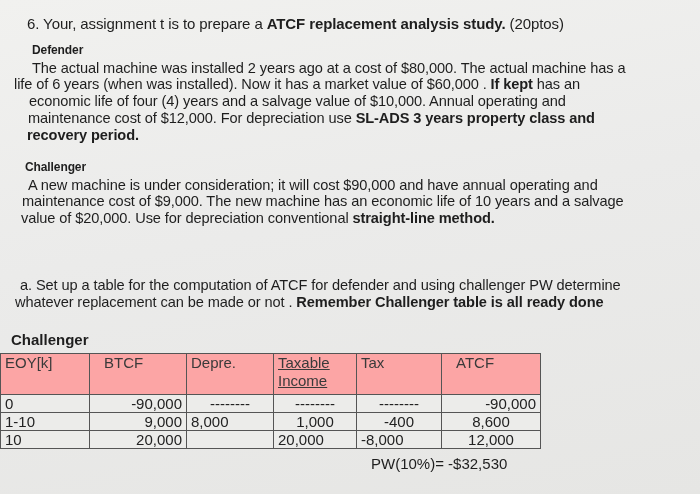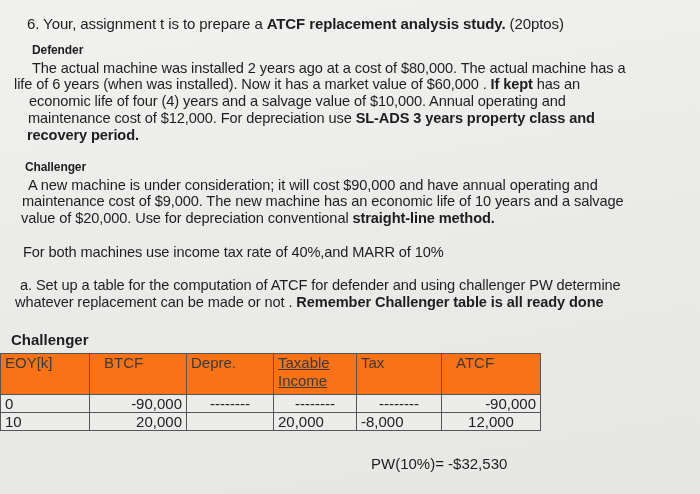--- a/index.html
+++ b/index.html
@@ -25,21 +25,21 @@
   }
   table.ch td, table.ch th {
     border: 1.3px solid #555;
     padding: 0 4px;
     height: 17px;
     line-height: 17px;
     font-weight: normal;
     white-space: nowrap;
   }
   table.ch th {
-    background: #f97316;
+    background: #fca5a5;
     color: #3a3a3a;
     text-align: left;
     vertical-align: top;
     height: 40px;
     line-height: 18px;
   }
   table.ch td { background: #ececea; }
   .c0 { width: 80px; }
   .c1 { width: 78px; }
   .c2 { width: 78px; }
@@ -70,21 +70,20 @@
   </div>
   <div class="line b" style="left:27px; top:127px;">recovery period.</div>
 
   <div class="line h" style="left:25px; top:160px;">Challenger</div>
   <div class="line" style="left:28px; top:177px;">A new machine is under consideration; it will cost $90,000 and have annual operating and</div>
   <div class="line" style="left:22px; top:193px;">maintenance cost of $9,000.  The new machine has  an economic life of 10 years and a salvage</div>
   <div class="line" style="left:21px; top:210px;">
     <span>value of $20,000. Use for depreciation conventional </span><span class="b">straight-line method.</span>
   </div>
 
-  <div class="line" style="left:23px; top:244px;">For both machines use income tax rate of 40%,and MARR of  10%</div>
 
   <div class="line" style="left:20px; top:277px;">a. Set up a table for the computation of ATCF for defender and using challenger PW  determine</div>
   <div class="line" style="left:15px; top:294px;">
     <span>whatever replacement  can be made or not . </span><span class="b">Remember Challenger table is all ready done</span>
   </div>
 
   <div class="table-title">Challenger</div>
   <table class="ch">
     <thead>
       <tr>
@@ -99,20 +98,28 @@
     <tbody>
       <tr>
         <td>0</td>
         <td class="r">-90,000</td>
         <td class="ctr">--------</td>
         <td class="ctr">--------</td>
         <td class="ctr">--------</td>
         <td class="r">-90,000</td>
       </tr>
       <tr>
+        <td>1-10</td>
+        <td class="r">9,000</td>
+        <td>8,000</td>
+        <td class="ctr">1,000</td>
+        <td class="ctr">-400</td>
+        <td class="ctr">8,600</td>
+      </tr>
+      <tr>
         <td>10</td>
         <td class="r">20,000</td>
         <td></td>
         <td>20,000</td>
         <td>-8,000</td>
         <td class="ctr">12,000</td>
       </tr>
     </tbody>
   </table>
   <div class="pw">PW(10%)= -$32,530</div>

